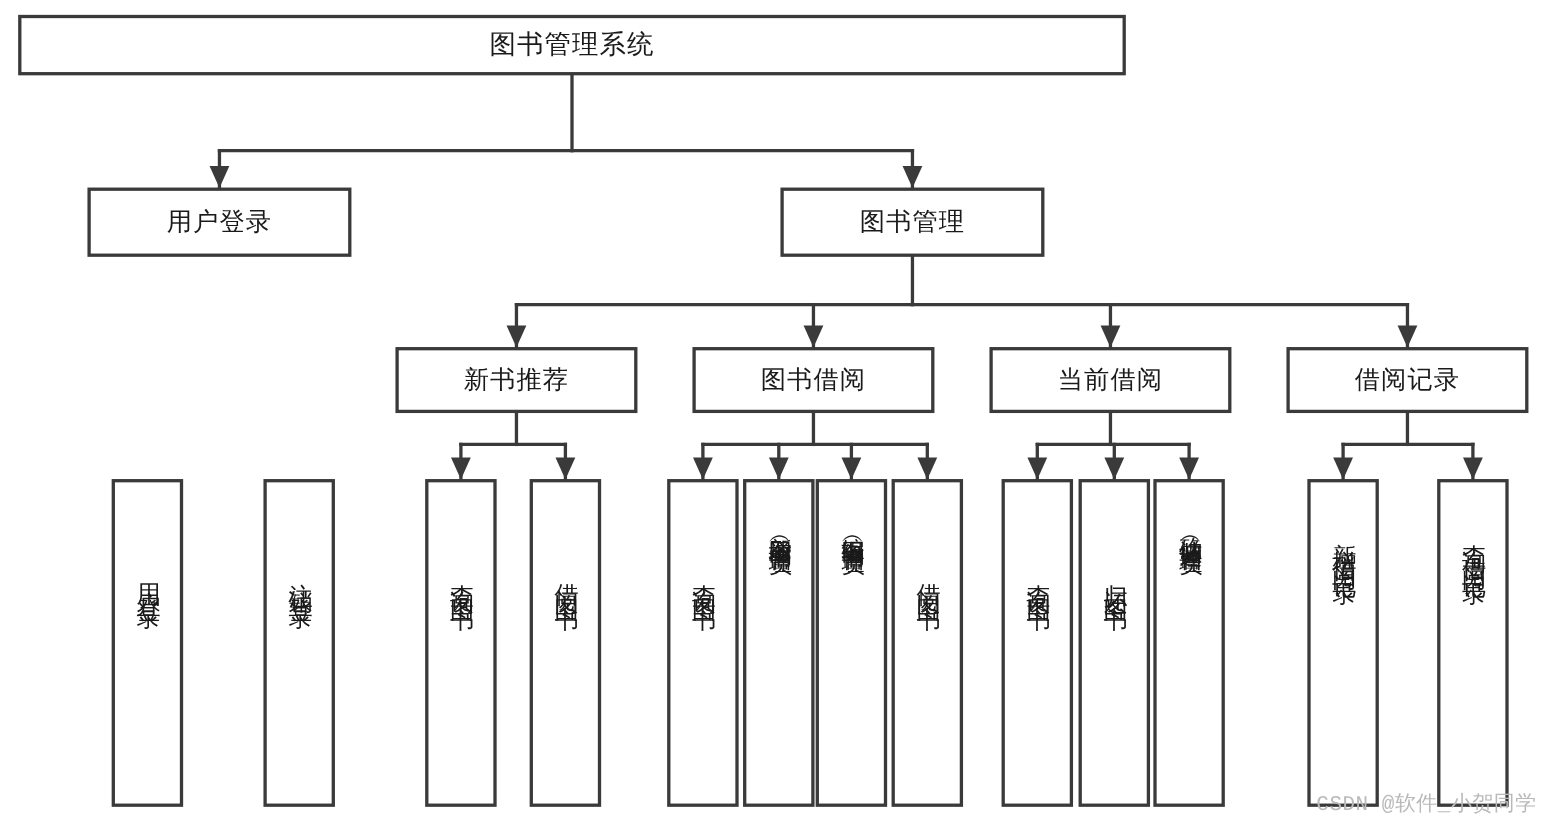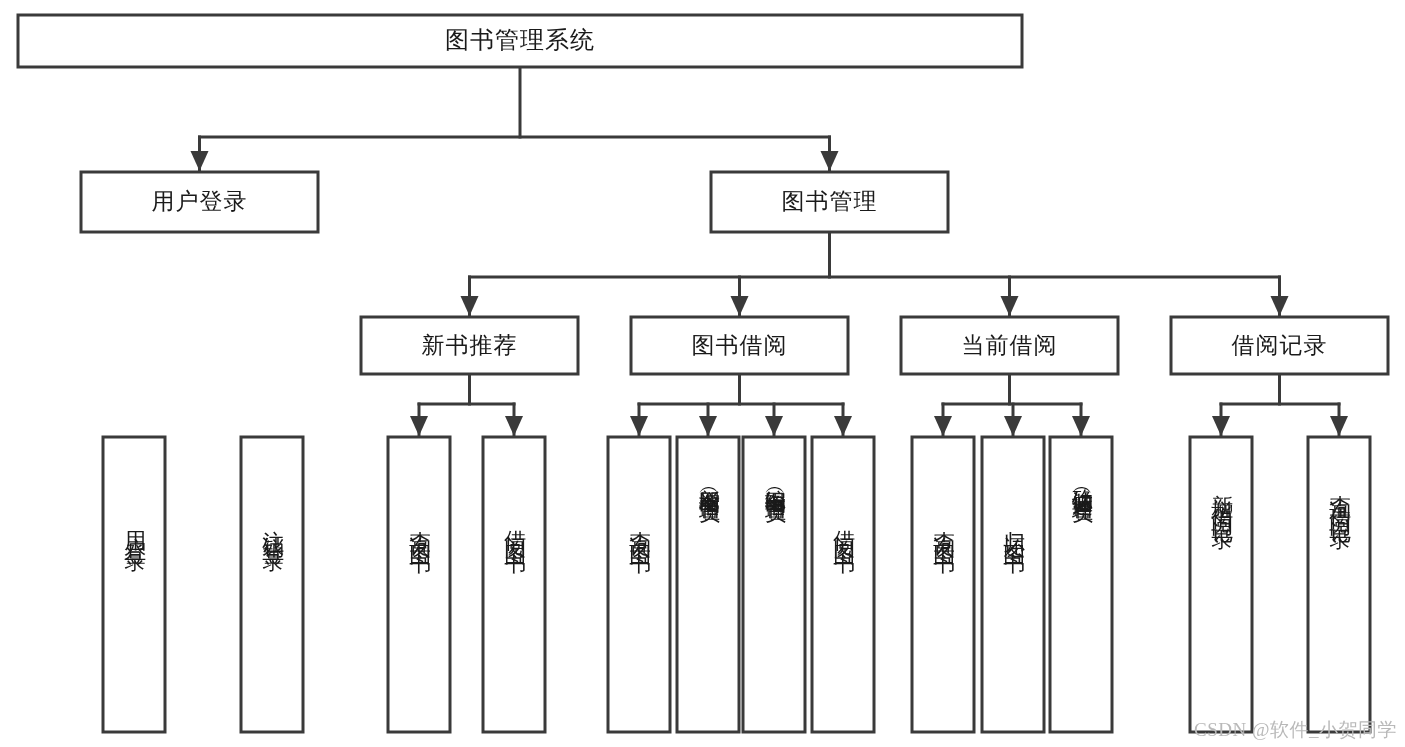--- a/index.html
+++ b/index.html
@@ -36,21 +36,21 @@
     font-size:22px;
     writing-mode:vertical-rl;
     text-orientation:upright;
     letter-spacing:4px;
     text-anchor:middle;
   }
   .watermark{
     position:absolute;
     right:8px;
     bottom:4px;
-    font-family:Liberation Serif, serif;
+    font-family:Liberation Mono, monospace;
     font-size:19px;
     color:#b9b9b9;
     white-space:nowrap;
     user-select:none;
     letter-spacing:0.5px;
   }
 </style>
 </head>
 <body>
 

